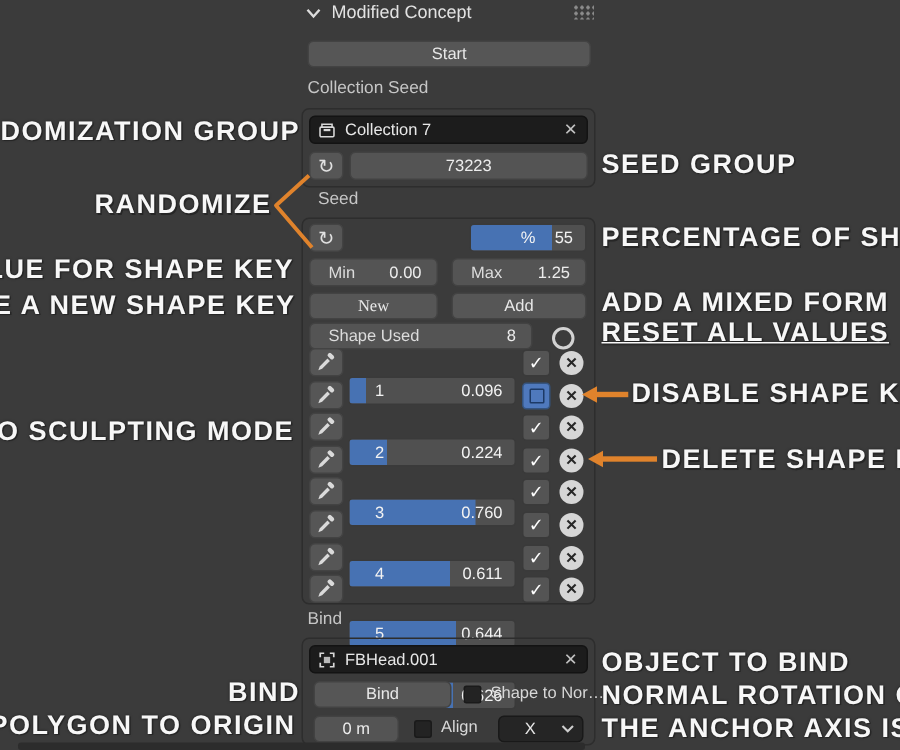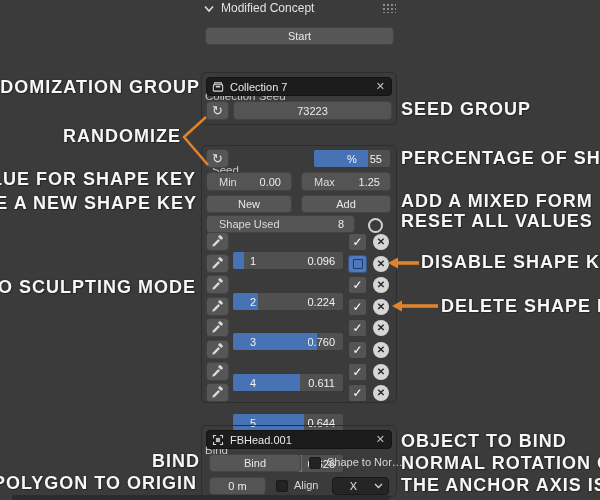--- a/index.html
+++ b/index.html
@@ -9,21 +9,21 @@
 
   
   .abs{position:absolute;box-sizing:border-box;}
   .btn{background:#565656;border:1px solid #434343;border-radius:4px;
        color:#e8e8e8;font-size:11px;display:flex;align-items:center;justify-content:center;}
   .field-dark{background:#1c1c1c;border:1px solid #131313;border-radius:4px;
        color:#e8e8e8;font-size:11px;display:flex;align-items:center;}
   .val{background:#545454;border:1px solid #424242;border-radius:4px;
        color:#ececec;font-size:11px;display:flex;align-items:center;justify-content:center;}
   .pair{justify-content:space-between;padding:0 10px 0 12px;color:#dcdcdc;}
-  .label{color:#c6c6c6;font-size:11.5px;white-space:nowrap;margin-top:37px;}
+  .label{color:#c6c6c6;font-size:11.5px;white-space:nowrap;}
   .group{border:1px solid #2d2d2d;border-radius:5px;}
   .closex{margin-left:auto;margin-right:6px;color:#c2c2c2;font-size:11px;}
 
   
   .slider{position:relative;background:#505050;border:1px solid #3a3a3a;border-radius:3px;overflow:hidden;}
   .slider .fill{position:absolute;left:0;top:0;bottom:0;background:var(--blue);}
   .slider .idx{position:absolute;left:17px;top:50%;transform:translateY(-50%);
                color:#f2f2f2;font-size:11px;}
   .slider .num{position:absolute;right:8px;top:50%;transform:translateY(-50%);
                color:#f2f2f2;font-size:11px;}
@@ -102,21 +102,21 @@
 
   <div class="abs val pair" style="left:206px;top:172px;width:86px;height:19px;">
     <span>Min</span>
     <span style="color:#ececec;">0.00</span>
   </div>
   <div class="abs val pair" style="left:301px;top:172px;width:90px;height:19px;">
     <span>Max</span>
     <span style="color:#ececec;">1.25</span>
   </div>
 
-  <div class="abs btn" style="left:206px;top:195px;width:86px;height:18px;">New</div>
+  <div class="abs btn" style="left:206px;top:195px;width:86px;height:18px;font-family:Liberation Serif, serif;">New</div>
   <div class="abs btn" style="left:301px;top:195px;width:90px;height:18px;">Add</div>
 
   <div class="abs val pair" style="left:206px;top:215px;width:149px;height:18px;">
     <span>Shape Used</span>
     <span style="color:#ececec;">8</span>
   </div>
   <div class="abs" style="left:365px;top:216px;width:20px;height:18px;display:flex;align-items:center;justify-content:center;">
     <span class="ring"></span>
   </div>
 
@@ -329,21 +329,21 @@
     </svg>
   </span>
 
   <div class="ann" style="right:400px;top:77px;">NDOMIZATION GROUP</div>
   <div class="ann" style="right:419px;top:126px;">RANDOMIZE</div>
   <div class="ann" style="left:401px;top:99px;">SEED GROUP</div>
   <div class="ann" style="left:401px;top:148px;">PERCENTAGE OF SHA</div>
   <div class="ann" style="right:404px;top:169px;">LUE FOR SHAPE KEY</div>
   <div class="ann" style="right:403px;top:193px;">E A NEW SHAPE KEY</div>
   <div class="ann" style="left:401px;top:191px;">ADD A MIXED FORM</div>
-  <div class="ann" style="left:401px;top:211px;">RESET ALL VALUES</div>
+  <div class="ann" style="left:401px;top:211px;text-decoration:underline;">RESET ALL VALUES</div>
   <div class="ann" style="right:404px;top:277px;">TO SCULPTING MODE</div>
   <div class="ann" style="left:421px;top:252px;">DISABLE SHAPE KEY</div>
   <div class="ann" style="left:441px;top:296px;">DELETE SHAPE KEY</div>
   <div class="ann" style="left:401px;top:431px;">OBJECT TO BIND</div>
   <div class="ann" style="right:400px;top:451px;">BIND</div>
   <div class="ann" style="left:401px;top:453px;">NORMAL ROTATION O</div>
   <div class="ann" style="right:403px;top:473px;">M POLYGON TO ORIGIN</div>
   <div class="ann" style="left:401px;top:475px;">THE ANCHOR AXIS IS</div>
 </div>
 

